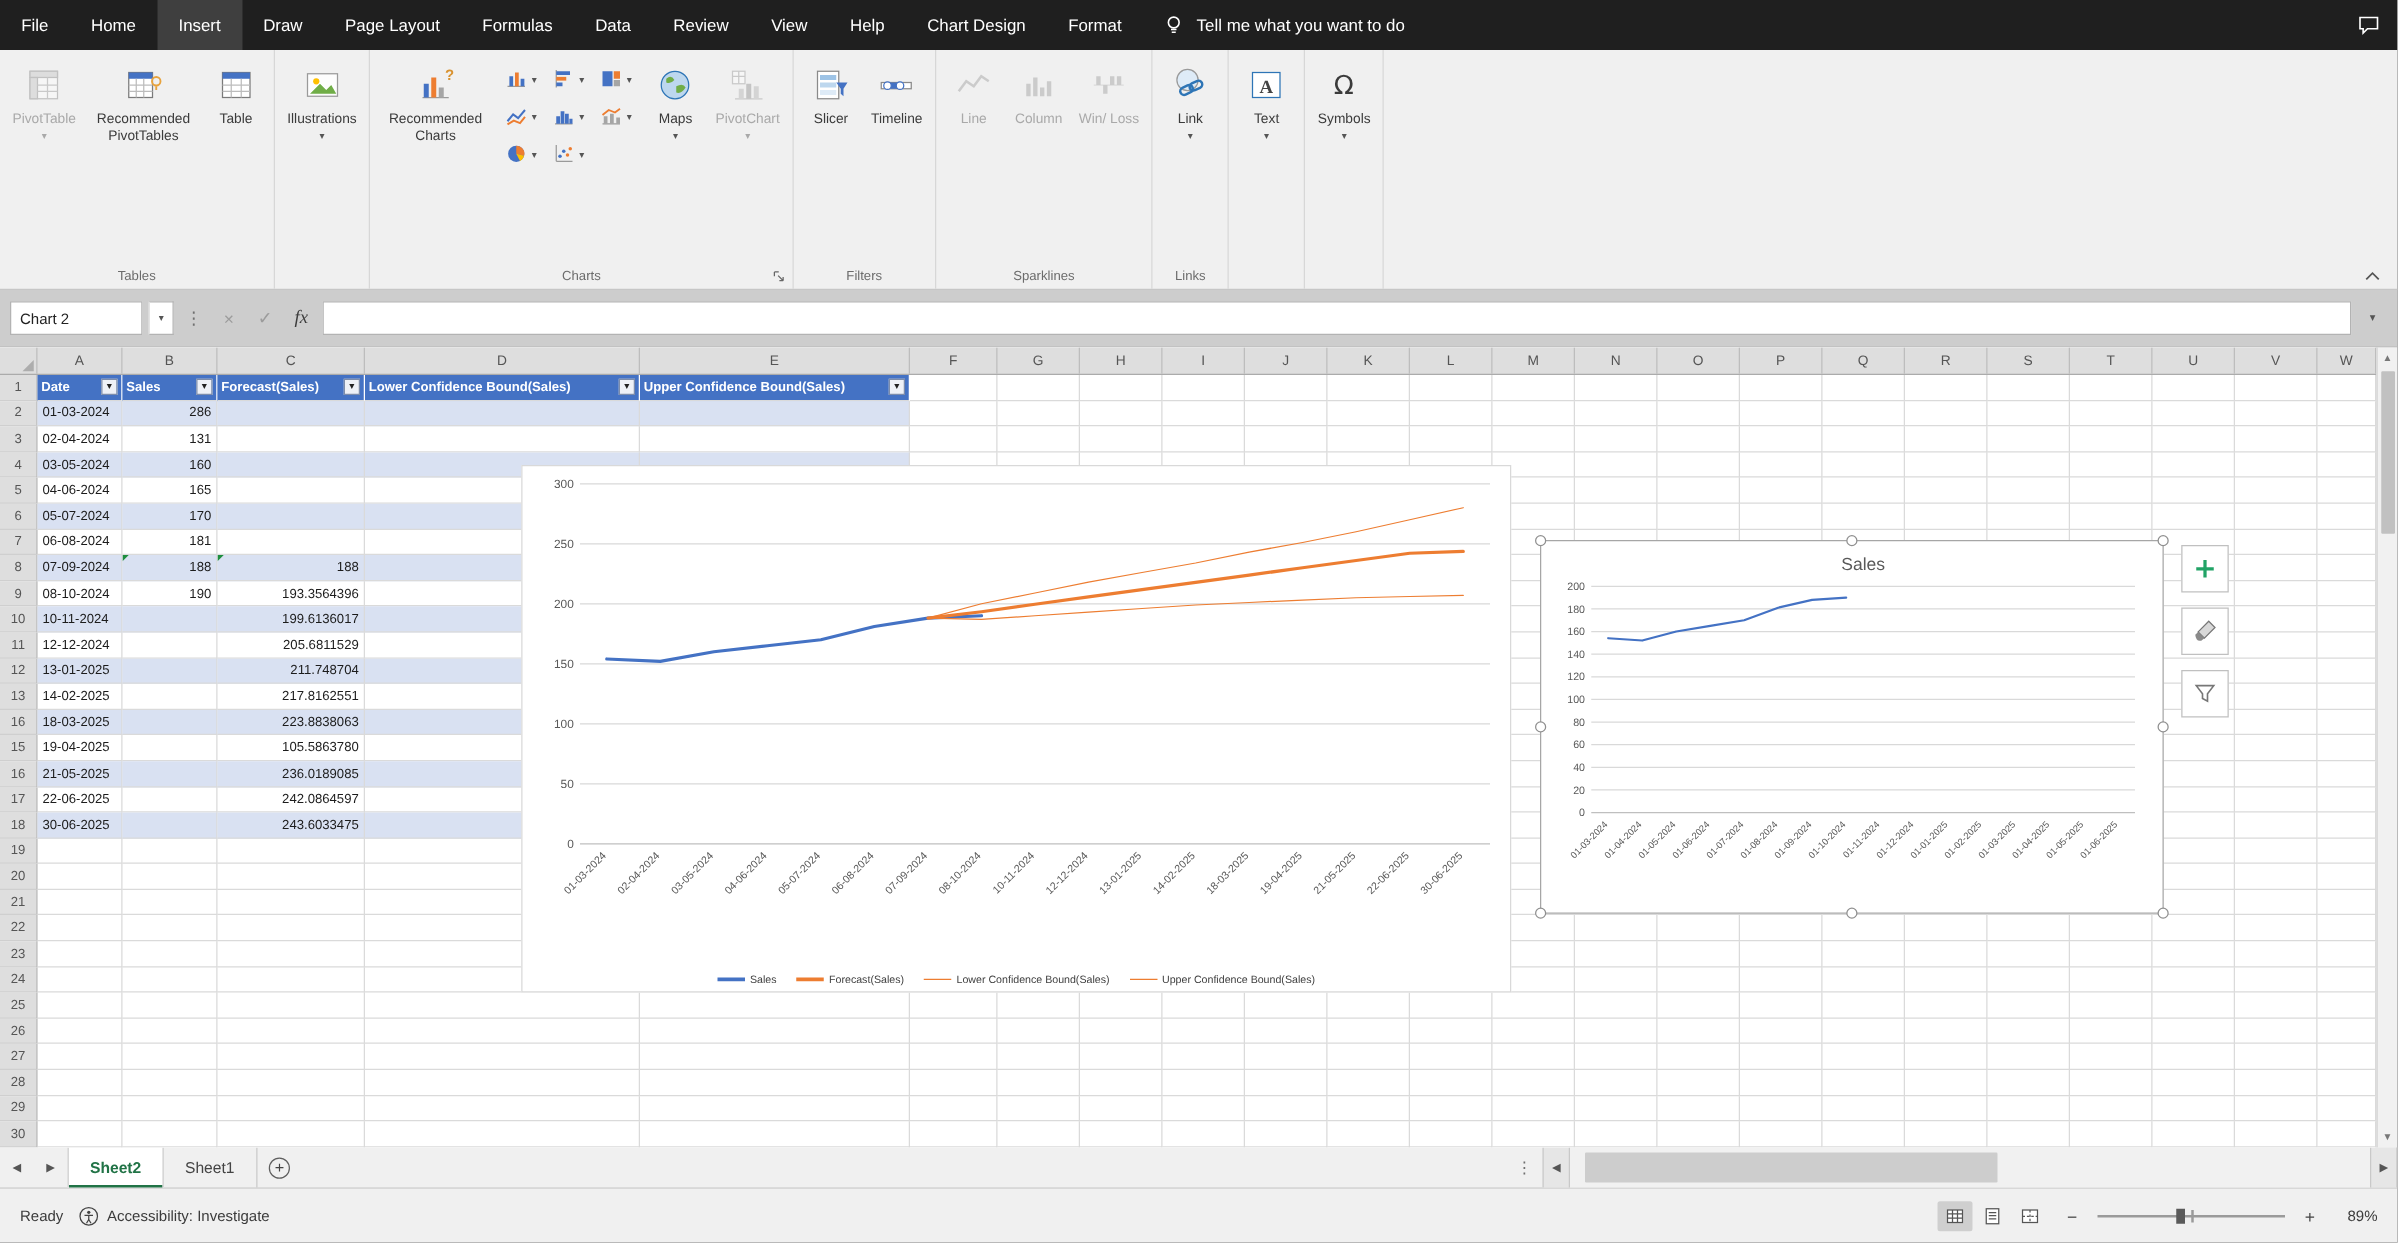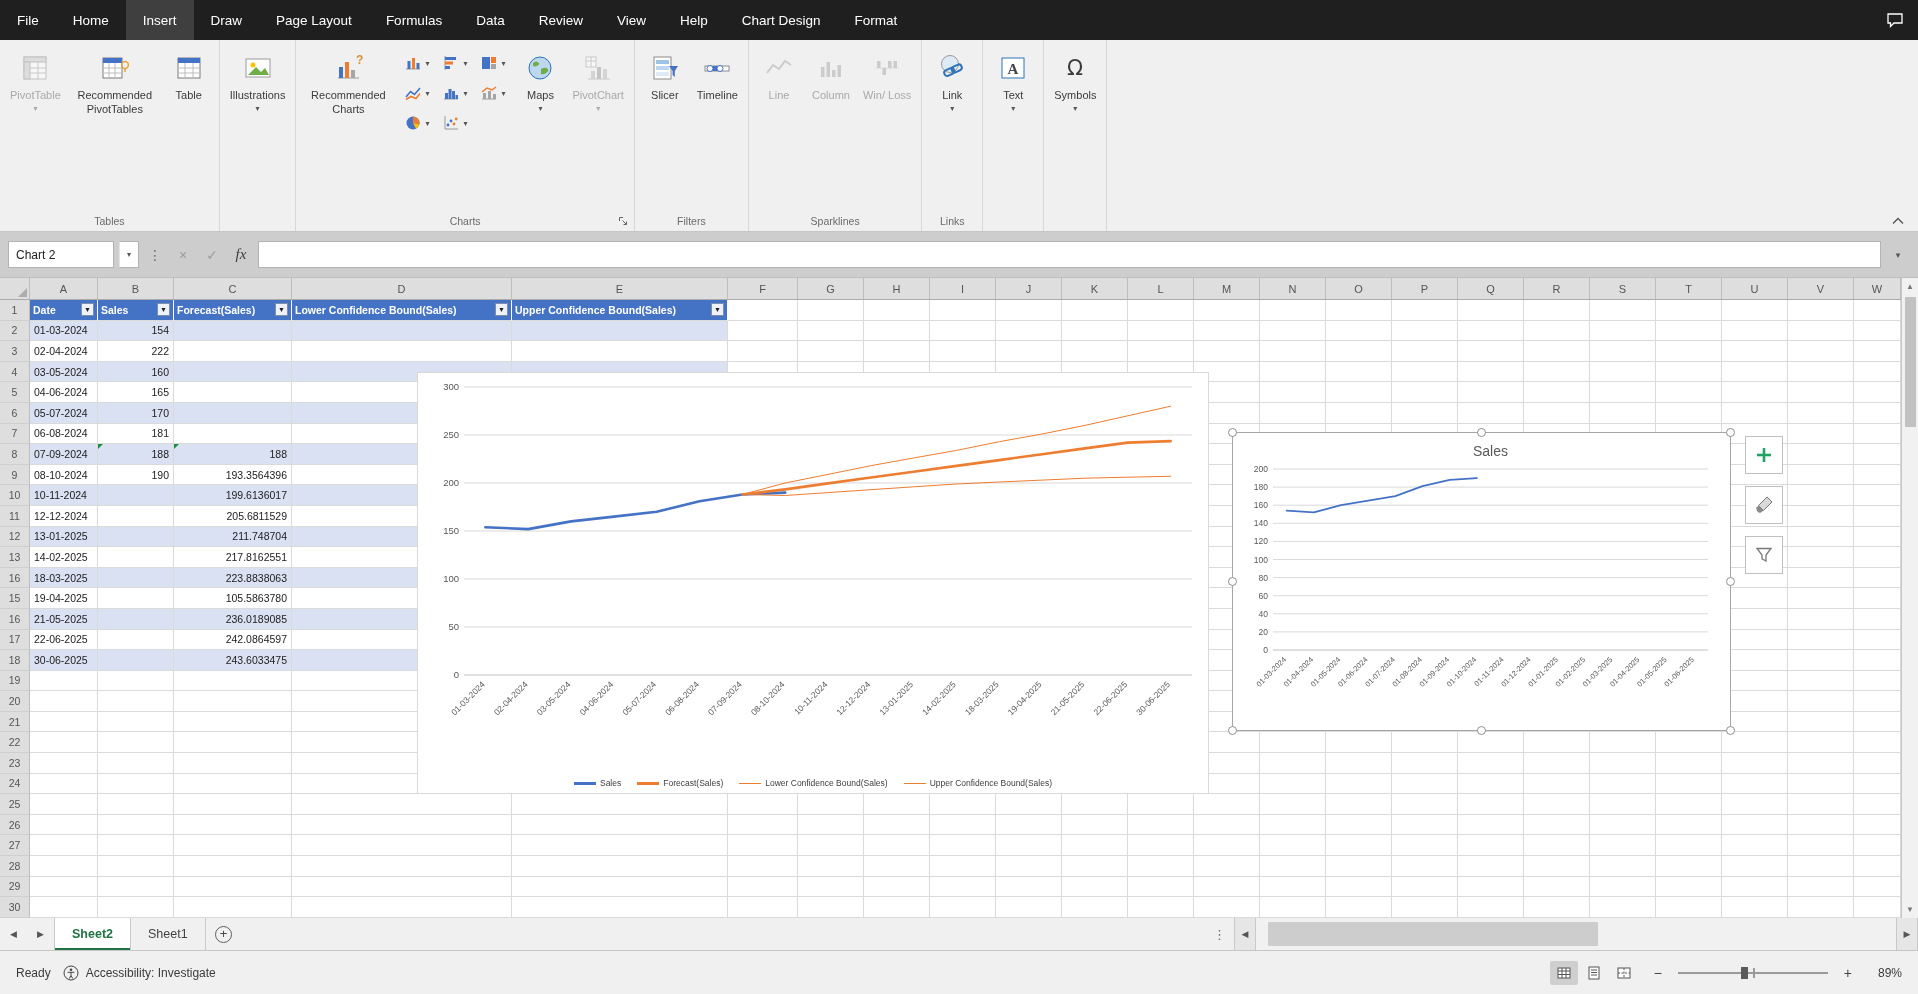--- a/index.html
+++ b/index.html
@@ -126,20 +126,30 @@
         <div class="tab">Draw</div>
         <div class="tab">Page Layout</div>
         <div class="tab">Formulas</div>
         <div class="tab">Data</div>
         <div class="tab">Review</div>
         <div class="tab">View</div>
         <div class="tab">Help</div>
         <div class="tab">Chart Design</div>
         <div class="tab">Format</div>
       </div>
+    <div class="tellme">
+      <span>
+          <svg width="18" height="18" viewBox="0 0 18 18">
+            <circle cx="9" cy="7" r="4.3" fill="none" stroke="#fff" stroke-width="1.3"></circle>
+            <line x1="6.8" y1="12.6" x2="11.2" y2="12.6" stroke="#fff" stroke-width="1.3"></line>
+            <line x1="7.4" y1="14.8" x2="10.6" y2="14.8" stroke="#fff" stroke-width="1.3"></line>
+          </svg>
+        </span>
+      <span>Tell me what you want to do</span>
+    </div>
     <div class="tabbar-spacer"></div>
     <div class="comment-btn">
         <svg width="20" height="20" viewBox="0 0 20 20">
           <path d="M3 4 H17 V13 H9 L5.5 16.5 V13 H3 Z" fill="none" stroke="#fff" stroke-width="1.3"></path>
         </svg>
       </div>
   </div>
 
   <div class="ribbon">
     <div class="rgroups">
@@ -539,21 +549,21 @@
             <div class="cell" style="width: 66px;"></div>
             <div class="cell" style="width: 66px;"></div>
             <div class="cell" style="width: 66px;"></div>
             <div class="cell" style="width: 66px;"></div>
             <div class="cell" style="width: 66px;"></div>
             <div class="cell" style="width: 47px;"></div>
           </div>
           <div class="row">
             <div class="gut">2</div>
             <div class="cell band" style="width: 68px;">01-03-2024</div>
-            <div class="cell band num" style="width: 76px;">154</div>
+            <div class="cell band num" style="width: 76px;">286</div>
             <div class="cell band num" style="width: 118px;"></div>
             <div class="cell band" style="width: 220px;"></div>
             <div class="cell band" style="width: 216px;"></div>
             <div class="cell" style="width: 70px;"></div>
             <div class="cell" style="width: 66px;"></div>
             <div class="cell" style="width: 66px;"></div>
             <div class="cell" style="width: 66px;"></div>
             <div class="cell" style="width: 66px;"></div>
             <div class="cell" style="width: 66px;"></div>
             <div class="cell" style="width: 66px;"></div>
@@ -565,21 +575,21 @@
             <div class="cell" style="width: 66px;"></div>
             <div class="cell" style="width: 66px;"></div>
             <div class="cell" style="width: 66px;"></div>
             <div class="cell" style="width: 66px;"></div>
             <div class="cell" style="width: 66px;"></div>
             <div class="cell" style="width: 47px;"></div>
           </div>
           <div class="row">
             <div class="gut">3</div>
             <div class="cell" style="width: 68px;">02-04-2024</div>
-            <div class="cell num" style="width: 76px;">222</div>
+            <div class="cell num" style="width: 76px;">131</div>
             <div class="cell num" style="width: 118px;"></div>
             <div class="cell" style="width: 220px;"></div>
             <div class="cell" style="width: 216px;"></div>
             <div class="cell" style="width: 70px;"></div>
             <div class="cell" style="width: 66px;"></div>
             <div class="cell" style="width: 66px;"></div>
             <div class="cell" style="width: 66px;"></div>
             <div class="cell" style="width: 66px;"></div>
             <div class="cell" style="width: 66px;"></div>
             <div class="cell" style="width: 66px;"></div>

